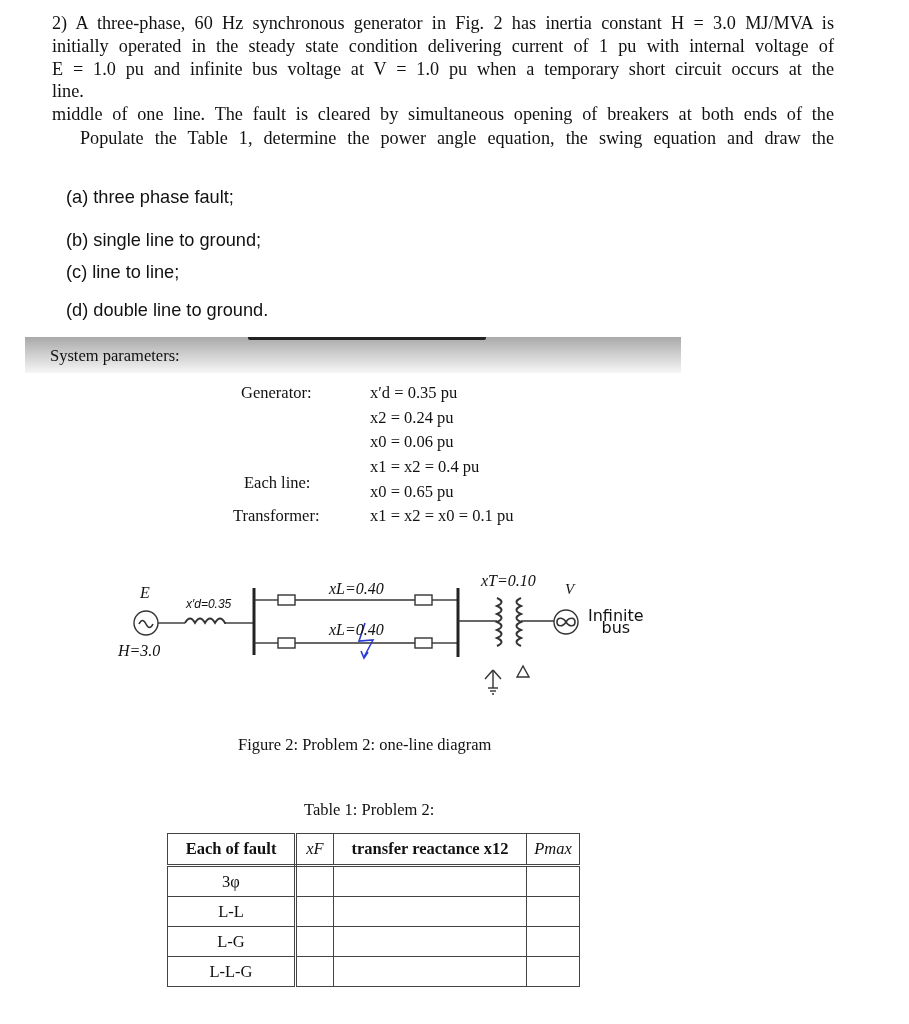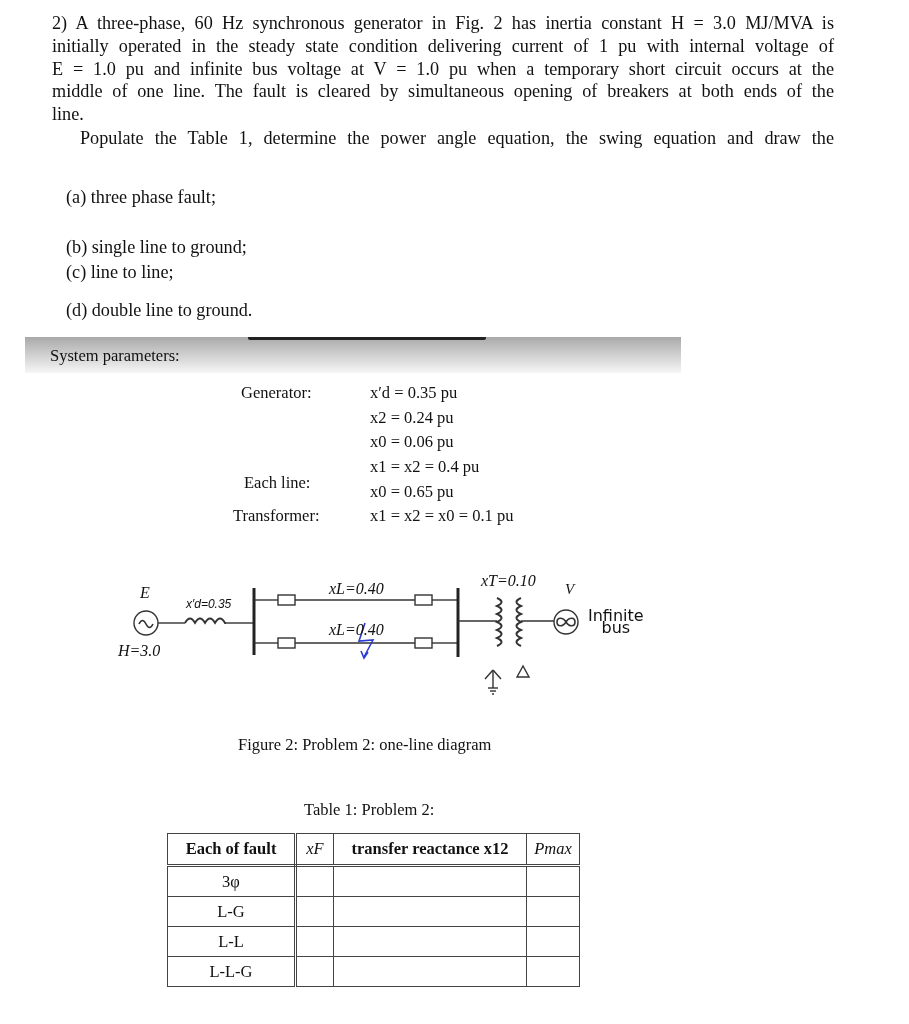--- a/index.html
+++ b/index.html
@@ -4,21 +4,21 @@
 <style>
   html, body { margin: 0; padding: 0; background: #ffffff; }
   body { width: 909px; height: 1024px; position: relative; overflow: hidden;
          font-family: "DejaVu Serif", "Liberation Serif", serif; color: #111; }
   .abs { position: absolute; }
   .para { position: absolute; left: 52px; width: 782px; font-family: "Liberation Serif", serif;
           font-size: 18.2px; line-height: 22.8px; text-align: justify; }
   .para .line { display: block; white-space: nowrap; text-align-last: justify; }
   .para .line.last { text-align-last: left; }
   .i { font-style: italic; }
-  .item { position: absolute; left: 66px; font-family: Liberation Serif, serif; font-size: 18.2px; }
+  .item { position: absolute; left: 66px; font-family: Liberation Sans, sans-serif; font-size: 18.2px; }
   .band { position: absolute; left: 25px; top: 337px; width: 656px; height: 36px;
           background: linear-gradient(to bottom, #a9a9a9 0%, #d4d4d4 55%, #f6f6f6 100%); }
   .band-bar { position: absolute; left: 248px; top: 337px; width: 238px; height: 3px; background: #222; border-radius: 0 0 2px 2px; }
   .band-label { position: absolute; left: 50px; top: 346px; font-family: "Liberation Serif", serif; font-size: 16.5px; }
   .param-label { position: absolute; font-family: "Liberation Serif", serif; font-size: 16.5px; }
   .param-val { position: absolute; left: 370px; font-family: "Liberation Serif", serif; font-size: 16.5px; white-space: nowrap; }
   .caption { position: absolute; font-family: "Liberation Serif", serif; font-size: 16.5px; white-space: nowrap; }
   table.t1 { position: absolute; left: 167px; top: 833px; border-collapse: collapse;
              font-family: "Liberation Serif", serif; font-size: 16.5px; }
   table.t1 td, table.t1 th { border: 1px solid #444; height: 29px; padding: 0; text-align: center; }
@@ -30,30 +30,30 @@
   table.t1 tr.hdr th { border-bottom: 3px double #444; }
   .diag { position: absolute; left: 0; top: 0; }
 </style>
 </head>
 <body>
 
 <div class="para" style="top:12px;">
   <span class="line">2) A three-phase, 60 Hz synchronous generator in Fig. 2 has inertia constant H = 3.0 MJ/MVA is</span>
   <span class="line">initially operated in the steady state condition delivering current of 1 pu with internal voltage of</span>
   <span class="line">E = 1.0 pu and infinite bus voltage at V = 1.0 pu when a temporary short circuit occurs at the</span>
+  <span class="line last">line.</span>
   <span class="line">middle of one line. The fault is cleared by simultaneous opening of breakers at both ends of the</span>
-  <span class="line last">line.</span>
 </div>
 
 <div class="para" style="top:127px;">
   <span class="line" style="padding-left:28px;">Populate the Table 1, determine the power angle equation, the swing equation and draw the</span>
 </div>
 
 <div class="item" style="top:187px;"><span>(a)</span> <span>three phase fault;</span></div>
-<div class="item" style="top:237px;"><span>(b)</span> <span>single line to ground;</span></div>
+<div class="item" style="top:230px;"><span>(b)</span> <span>single line to ground;</span></div>
 <div class="item" style="top:262px;"><span>(c)</span> <span>line to line;</span></div>
 <div class="item" style="top:300px;"><span>(d)</span> <span>double line to ground.</span></div>
 
 <div class="band"></div>
 <div class="band-bar"></div>
 <div class="band-label">System parameters:</div>
 
 <div class="param-label" style="left:241px; top:383px;">Generator:</div>
 <div class="param-val" style="top:383px;">x′d = 0.35 pu</div>
 <div class="param-val" style="top:408px;">x2 = 0.24 pu</div>
@@ -141,27 +141,27 @@
     <th class="c3">transfer reactance x12</th>
     <th class="c4 i" style="font-weight:normal;">Pmax</th>
   </tr>
   <tr>
     <td class="c1">3φ</td>
     <td class="c2"></td>
     <td class="c3"></td>
     <td class="c4"></td>
   </tr>
   <tr>
-    <td class="c1">L-G</td>
+    <td class="c1">L-L</td>
     <td class="c2"></td>
     <td class="c3"></td>
     <td class="c4"></td>
   </tr>
   <tr>
-    <td class="c1">L-L</td>
+    <td class="c1">L-G</td>
     <td class="c2"></td>
     <td class="c3"></td>
     <td class="c4"></td>
   </tr>
   <tr>
     <td class="c1">L-L-G</td>
     <td class="c2"></td>
     <td class="c3"></td>
     <td class="c4"></td>
   </tr>

